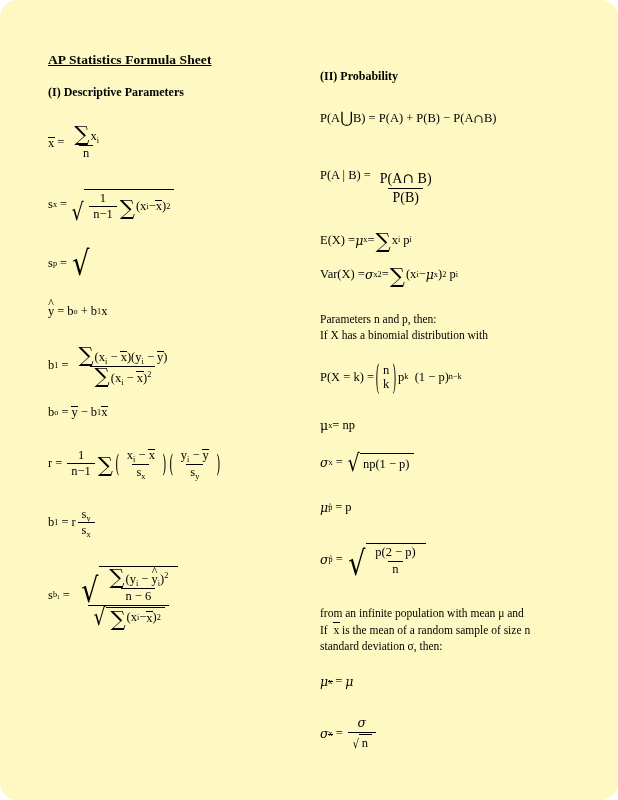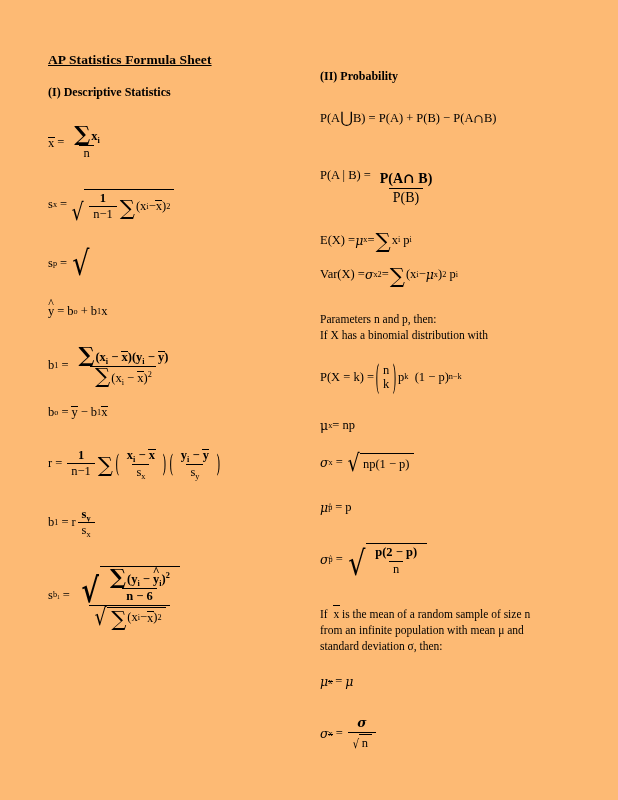--- a/index.html
+++ b/index.html
@@ -13,21 +13,22 @@
     position: relative;
     font-family: "Liberation Serif", serif;
     color: #000000;
     overflow: hidden;
   }
   .page {
     position: absolute;
     left: 0; top: 0;
     width: 618px;
     height: 800px;
-    background: #fdba74;
+    background: #fef9c3;
+    border-radius: 17px;
   }
   .col {
     position: absolute;
     top: 52px;
   }
   .col-left  { left: 48px;  width: 262px; }
   .col-right { left: 320px; width: 280px; }
 
   .sheet-title {
     font-size: 13.5px;
@@ -109,21 +110,21 @@
   }
 
   
   .frac {
     display: inline-flex;
     flex-direction: column;
     align-items: center;
     vertical-align: middle;
     margin: 0 2px;
   }
-  .frac > .num { padding: 0 4px 1px 4px; font-weight: bold; }
+  .frac > .num { padding: 0 4px 1px 4px; }
   .frac > .den { padding: 1px 4px 0 4px; border-top: 1px solid #000; }
 
   
   .sqrt {
     display: inline-flex;
     align-items: stretch;
     vertical-align: middle;
   }
   .sqrt > .radix {
     font-family: "DejaVu Serif", serif;
@@ -164,21 +165,21 @@
 </style>
 </head>
 <body>
 
 <div class="page">
 
   <div class="col col-left">
 
     <div class="sheet-title">AP Statistics Formula Sheet</div>
 
-    <div class="section-head">(I) Descriptive Statistics</div>
+    <div class="section-head">(I) Descriptive Parameters</div>
 
     <div class="spacer-md"></div>
 
     <div class="eq">
       <span class="bar">x</span>
         <span class="op">=</span>
       <span class="frac">
         <span class="num"><span class="big-sum">∑</span>x<span class="sub">i</span></span>
         <span class="den">n</span>
       </span>
@@ -381,25 +382,25 @@
             <span class="num">p(2 − p)</span>
             <span class="den">n</span>
           </span>
         </span>
       </span>
     </div>
 
     <div class="spacer-lg"></div>
 
     <div class="para">
+      <div>from an infinite population with mean μ and</div>
       <div>
         <span>If</span>
         &nbsp;<span class="bar">x</span>&nbsp;<span>is the mean of a random sample of size n</span>
       </div>
-      <div>from an infinite population with mean μ and</div>
       <div>standard deviation σ, then:</div>
     </div>
 
     <div class="spacer-md"></div>
 
     <div class="eq">
       <span class="it sym">μ</span>
         <span class="sub"><span class="bar">x</span></span>
         <span class="op">=</span>
         <span class="it sym">μ</span>

